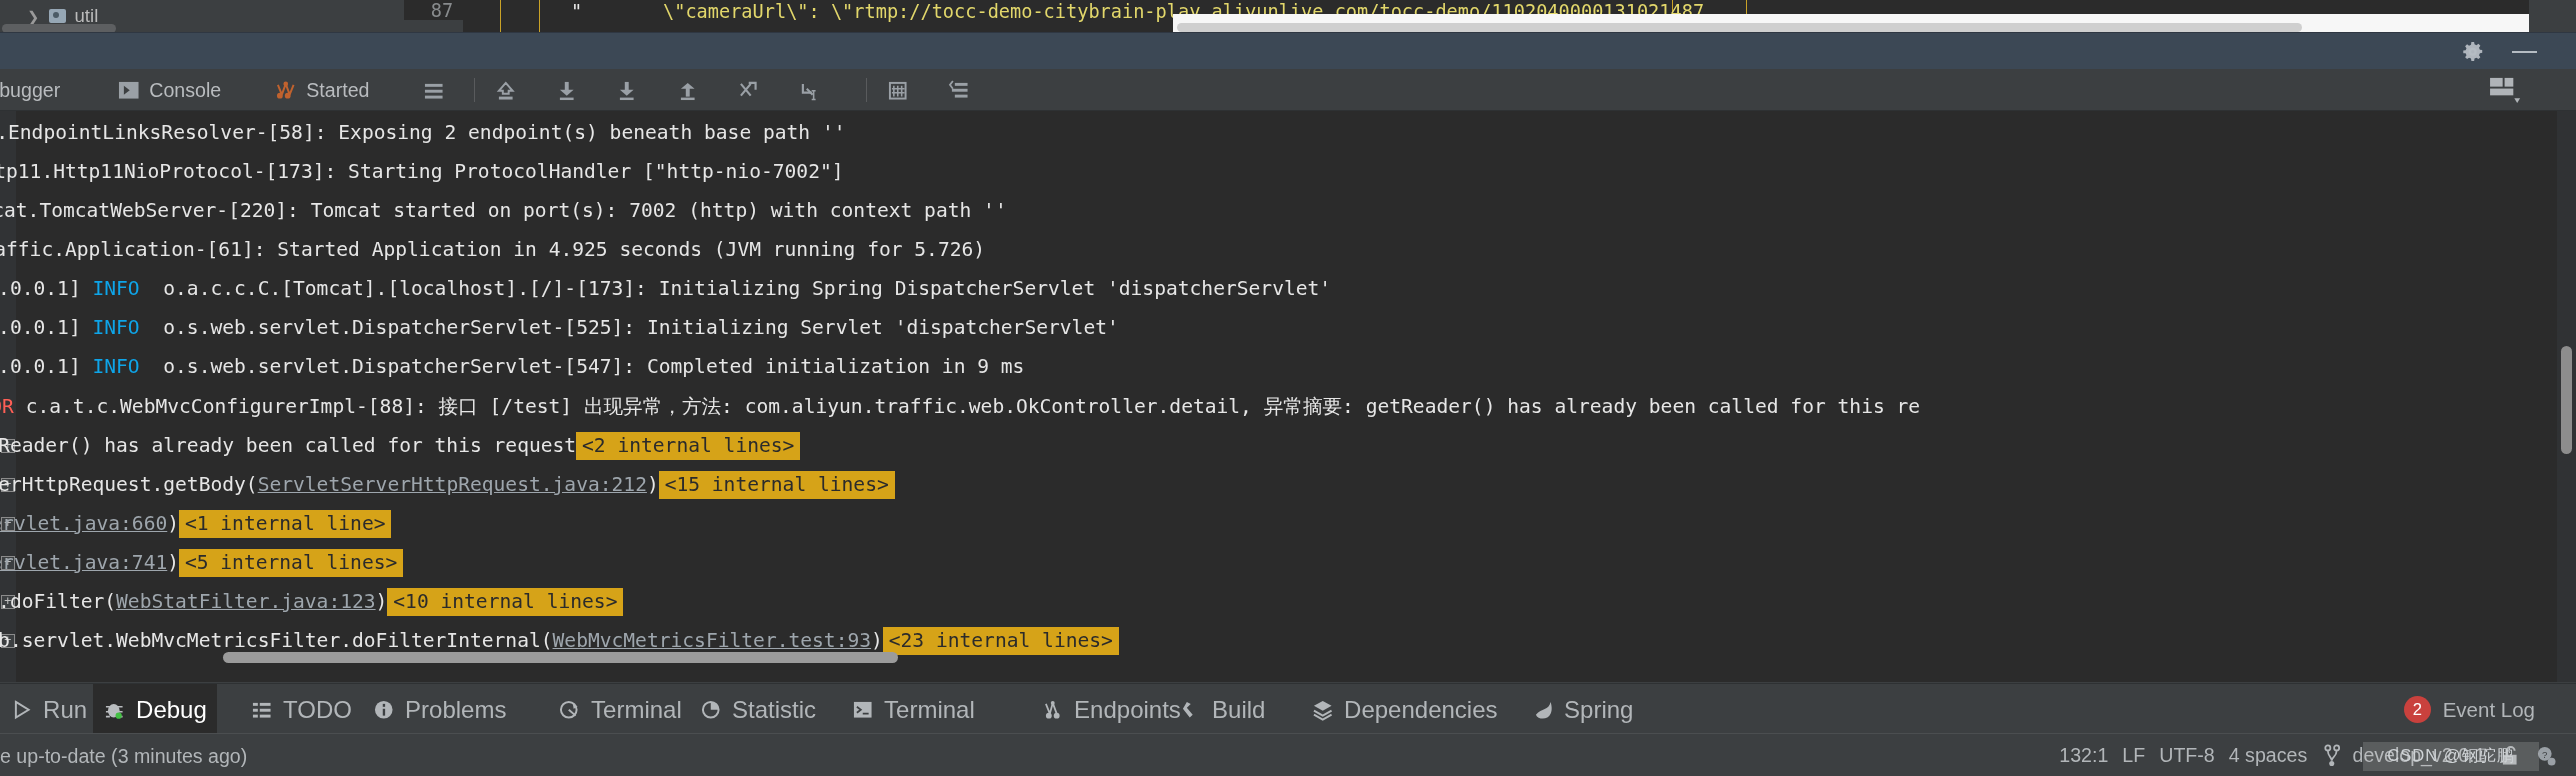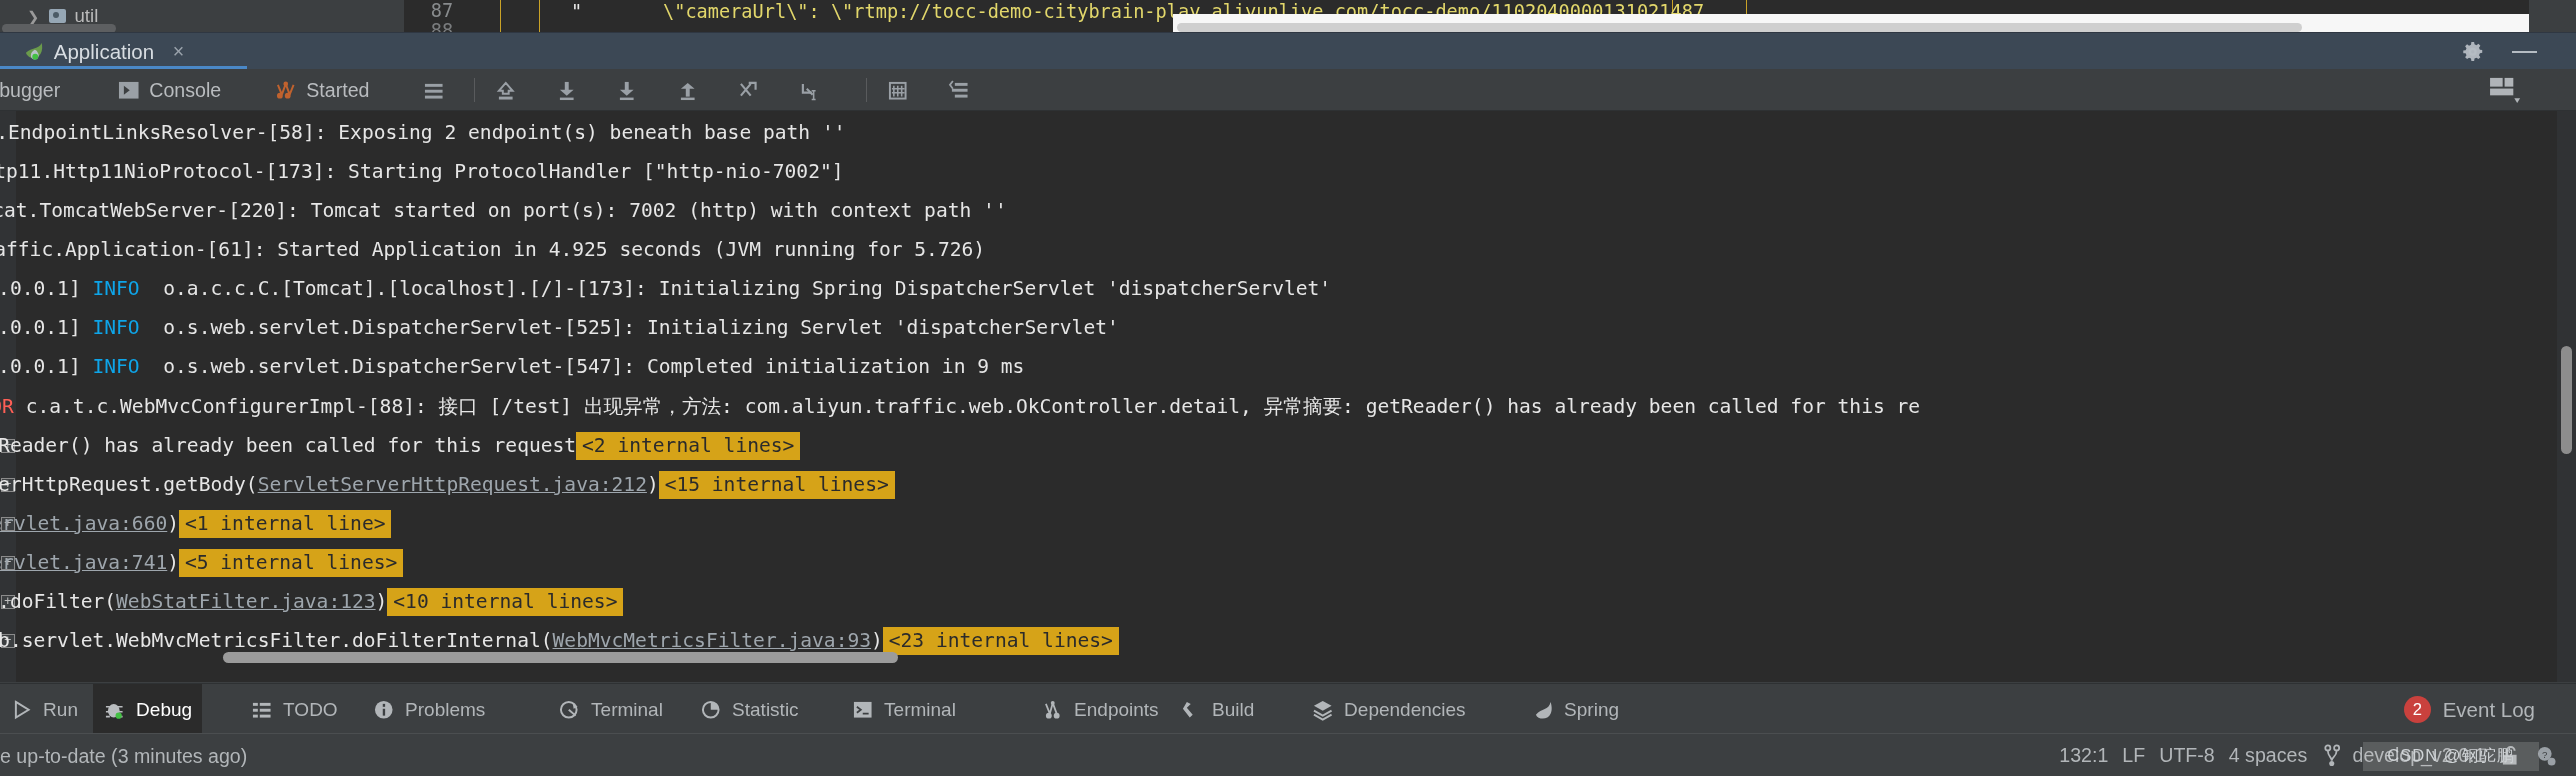--- a/index.html
+++ b/index.html
@@ -28,21 +28,21 @@
   }
   .folder-ico::after {
     content: ""; position: absolute; left: 3.9px; top: 2.9px;
     width: 5.9px; height: 5.9px; background: #4b5b66; border-radius: 50%;
   }
   .tree-scroll {
     position: absolute; left: 2px; top: 24.4px; width: 114px; height: 8.8px;
     background: #5d5f61; border-radius: 4.9px;
   }
   .gutter-strip {
-    position: absolute; left: 404px; top: 0; width: 59px; height: 32px;
+    position: absolute; left: 404px; top: 0; width: 59px; height: 20px;
     background: #2b2b2b; color: #888b8d; font-size: 18.6px;
     text-align: right; padding-right: 9.8px; padding-top: 1px;
     font-family: "DejaVu Sans Mono", monospace; line-height: 19.6px;
     overflow: hidden;
   }
   .gutter-strip .ln2 { opacity: .85; }
   .editor-strip {
     position: absolute; left: 463px; top: 0; width: 2113px; height: 32px;
     background: #2b2b2b; overflow: hidden;
     font-family: "DejaVu Sans Mono", monospace; font-size: 18.6px;
@@ -133,21 +133,21 @@
     position: absolute; right: 0; top: 0; width: 18.6px; height: 571px; background: #303234;
   }
 
   
   .bottom-bar {
     position: absolute; left: 0; top: 683px; width: 2576px; height: 51px;
     background: #3c3f41; border-top: 1px solid #2e3133;
   }
   .bt {
     position: absolute; top: 0; height: 51px; display: flex; align-items: center;
-    gap: 9.8px; color: #b2b6b9; font-size: 19px; cursor: pointer; padding: 0 9.8px;
+    gap: 9.8px; color: #b2b6b9; font-size: 24px; cursor: pointer; padding: 0 9.8px;
   }
   .bt.active { background: #2b2b2b; color: #ffffff; }
   .bt-ico { width: 23.5px; height: 23.5px; flex: none; }
   .eventlog {
     position: absolute; right: 41px; top: 0; height: 51px; display: flex;
     align-items: center; gap: 11.7px; color: #b2b6b9; font-size: 20.5px; cursor: pointer;
   }
   .badge {
     width: 27px; height: 27px; border-radius: 50%; background: #c9413d; color: #fff;
     font-size: 16.6px; display: flex; align-items: center; justify-content: center;
@@ -195,32 +195,20 @@
       <div class="indent-guide" style="left:1283px"></div>
       <span class="code-quote">"</span>
       <span class="code-url">\"cameraUrl\": \"rtmp://tocc-demo-citybrain-play.aliyunlive.com/tocc-demo/1102040000131021487</span>
       <div class="editor-white"></div>
       <div class="editor-hscroll"></div>
     </div>
     <div class="right-dark-edge"></div>
   </div>
 
   <div class="run-header">
-    <div class="run-tab">
-      <span class="spring-leaf">
-        <svg viewBox="0 0 24 22" width="23.5" height="21.5">
-          <path d="M20 2c-3 7-10 4-16 10 2 6 11 8 15 1 2-3 2-8 1-11z" fill="#6a9b4b"></path>
-          <path d="M13 9c-2 1-4 3-4 6 0 2 2 4 4 4s4-2 4-4-2-6-4-6z" fill="#b9c2c8"></path>
-          <circle cx="13.5" cy="16" r="3" fill="#43c043"></circle>
-        </svg>
-      </span>
-      <span class="run-tab-label">Application</span>
-      <span class="run-tab-close">×</span>
-      <div class="run-tab-underline"></div>
-    </div>
 
     <span class="hdr-gear">
       <svg viewBox="0 0 22 22" width="21.5" height="21.5">
         <path fill="#b5bcc3" d="M11 7a4 4 0 100 8 4 4 0 000-8zm0 2.2a1.8 1.8 0 110 3.6 1.8 1.8 0 010-3.6z"></path>
         <path fill="#b5bcc3" d="M9.6 1h2.8l.4 2.4 2 .9 2-1.4 2 2-1.4 2 .9 2 2.4.4v2.8l-2.4.4-.9 2 1.4 2-2 2-2-1.4-2 .9-.4 2.4H9.6l-.4-2.4-2-.9-2 1.4-2-2 1.4-2-.9-2L1.3 12.6V9.8l2.4-.4.9-2-1.4-2 2-2 2 1.4 2-.9z" opacity=".95"></path>
       </svg>
     </span>
     <span class="hdr-min"></span>
   </div>
 
@@ -370,21 +358,21 @@
         <div class="log-line" style="top: 325px; left: -13.7px;"><span>tReader() has already been called for this request</span><span class="hl-fold">&lt;2 internal lines&gt;</span></div>
         <div class="fold" style="top: 367px;">+</div>
         <div class="log-line" style="top: 364px; left: -13.7px;"><span>verHttpRequest.getBody(</span><span class="cls-link">ServletServerHttpRequest.java:212</span><span>)</span><span class="hl-fold">&lt;15 internal lines&gt;</span></div>
         <div class="fold" style="top: 406px;">+</div>
         <div class="log-line" style="top: 403px; left: -21.5px;"><span class="cls-link">Servlet.java:660</span><span>)</span><span class="hl-fold">&lt;1 internal line&gt;</span></div>
         <div class="fold" style="top: 445px;">+</div>
         <div class="log-line" style="top: 442px; left: -21.5px;"><span class="cls-link">Servlet.java:741</span><span>)</span><span class="hl-fold">&lt;5 internal lines&gt;</span></div>
         <div class="fold" style="top: 484px;">+</div>
         <div class="log-line" style="top: 481px; left: -13.7px;"><span>r.doFilter(</span><span class="cls-link">WebStatFilter.java:123</span><span>)</span><span class="hl-fold">&lt;10 internal lines&gt;</span></div>
         <div class="fold" style="top: 523px;">+</div>
-        <div class="log-line" style="top: 520px; left: -13.7px;"><span>eb.servlet.WebMvcMetricsFilter.doFilterInternal(</span><span class="cls-link">WebMvcMetricsFilter.java:93</span><span>)</span><span class="hl-fold">&lt;23 internal lines&gt;</span></div>
+        <div class="log-line" style="top: 520px; left: -13.7px;"><span>eb.servlet.WebMvcMetricsFilter.doFilterInternal(</span><span class="cls-link">WebMvcMetricsFilter.test:93</span><span>)</span><span class="hl-fold">&lt;23 internal lines&gt;</span></div>
       </div>
     <div class="con-hscroll"></div>
     <div class="con-vscroll"></div>
   </div>
 
   <div class="bottom-bar">
     <div id="bottom-tabs">
         <div class="bt" style="left: 0px;">
           <span class="bt-ico"><svg viewBox="0 0 24 24" width="23.5" height="23.5">
               <path d="M6 4l13 8-13 8z" fill="none" stroke="#b2b6b9" stroke-width="2"></path>

